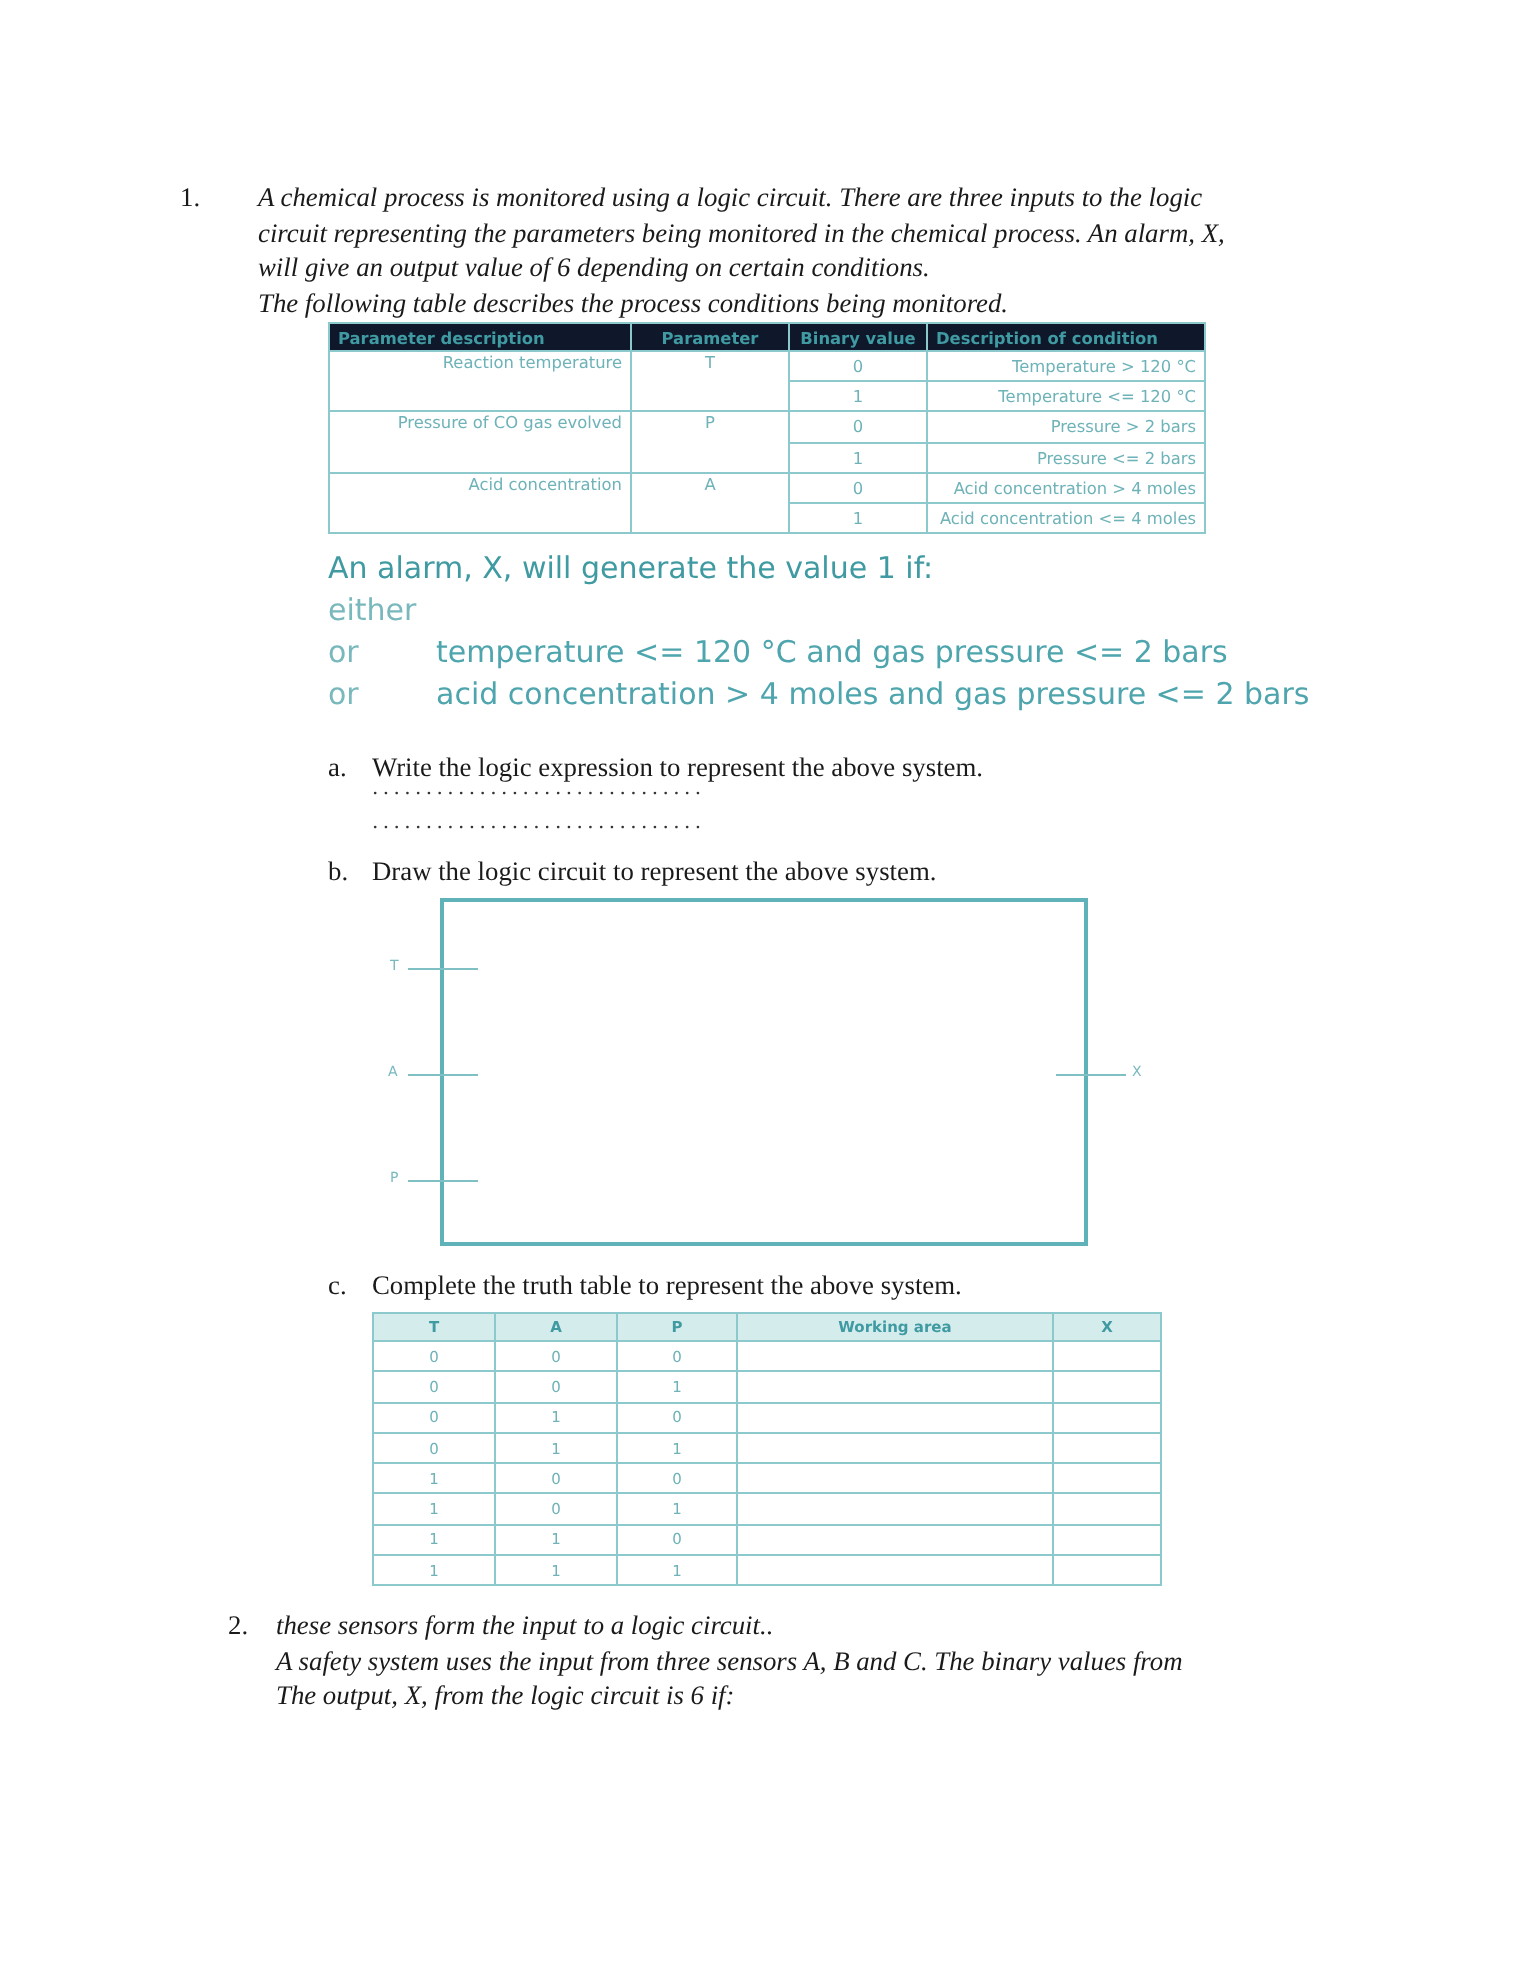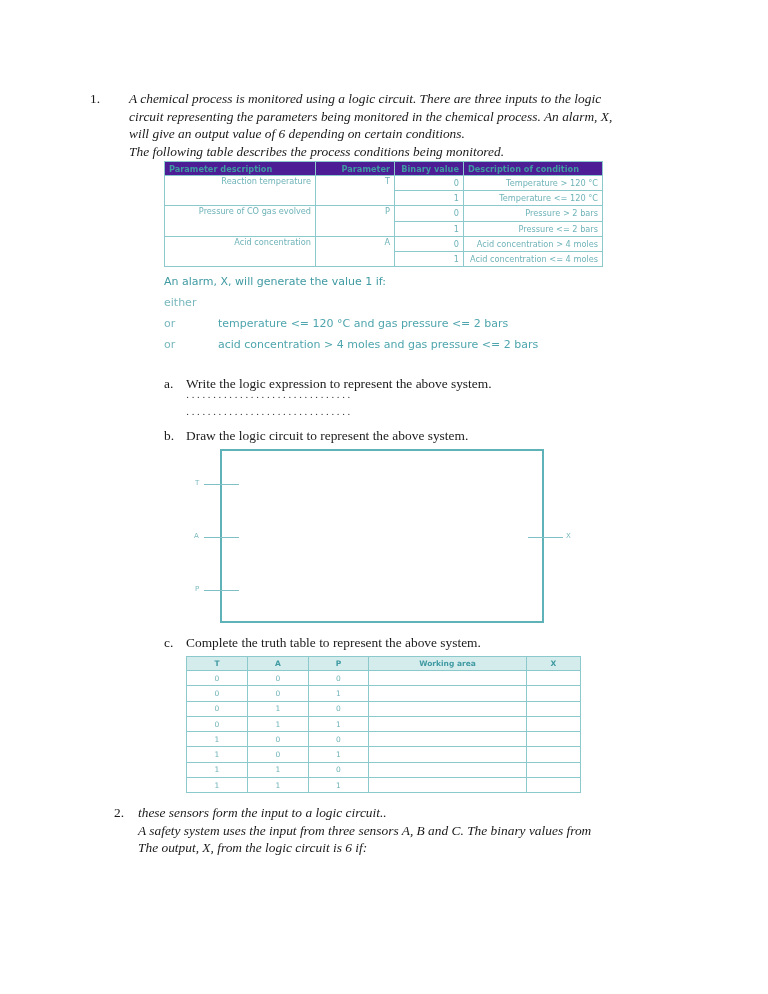--- a/index.html
+++ b/index.html
@@ -7,24 +7,24 @@
          font-family: "DejaVu Serif", "Liberation Serif", serif; color: #1a1a1a; }
   .serif { font-family: "Liberation Serif", "DejaVu Serif", serif; font-size: 13.4px; line-height: 17.5px; }
   .abs { position: absolute; }
   .qnum { position: absolute; }
   .para { position: absolute; white-space: nowrap; font-style: italic; }
 
   
   .tb { font-family: "DejaVu Sans", "Liberation Sans", sans-serif; color: #6fb3b8; font-size: 8.2px; }
   table.param { position: absolute; left: 164px; top: 161px; width: 439px; border-collapse: collapse; }
   table.param td, table.param th { border: 1px solid #8cc9cc; height: 14.2px; padding: 0 4px; font-weight: normal; text-align: right; }
-  table.param th { background: #4c1d95; color: #3f9aa2; font-weight: bold; text-align: left; height: 13px; }
-  table.param th.c, table.param td.c { text-align: right; }
+  table.param th { background: #0f172a; color: #3f9aa2; font-weight: bold; text-align: left; height: 13px; }
+  table.param th.c, table.param td.c { text-align: center; }
 
-  .alarm { position: absolute; left: 164px; top: 275px; font-family: "DejaVu Sans", "Liberation Sans", sans-serif; color: #4ea5ad; font-size: 11px; }
+  .alarm { position: absolute; left: 164px; top: 275px; font-family: "DejaVu Sans", "Liberation Sans", sans-serif; color: #4ea5ad; font-size: 15px; }
   .alarm .row { height: 21px; display: flex; }
   .alarm .kw { width: 54px; color: #79b8bd; }
   .alarm .head { color: #3f9aa2; }
 
   .dots { letter-spacing: 2.2px; font-size: 10px; color: #333; }
 
   .circuit { position: absolute; left: 220px; top: 449px; width: 324px; height: 174px; border: 2px solid #5fb3b8; box-sizing: border-box; }
   .wire { position: absolute; height: 1px; background: #7ec0c4; }
   .wlabel { position: absolute; font-family: "DejaVu Sans", "Liberation Sans", sans-serif; font-size: 7px; color: #7ab9be; }
 

